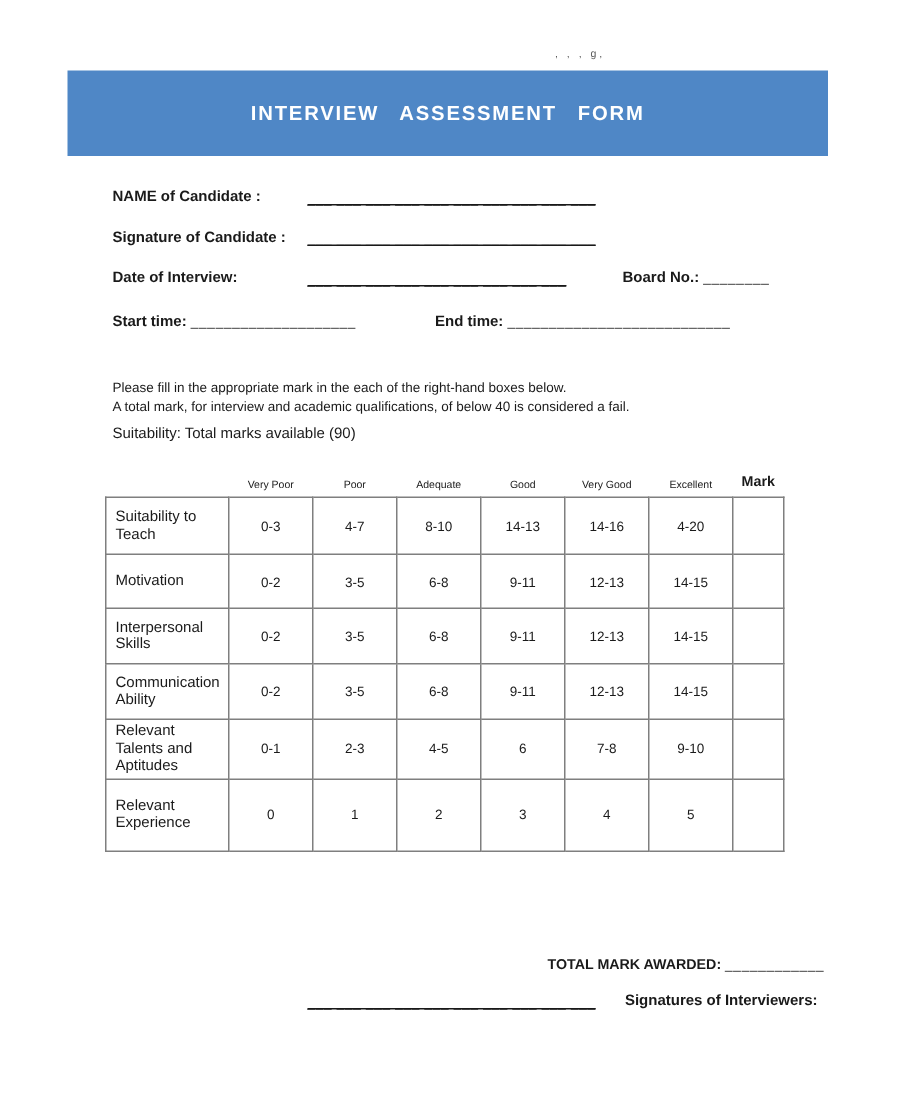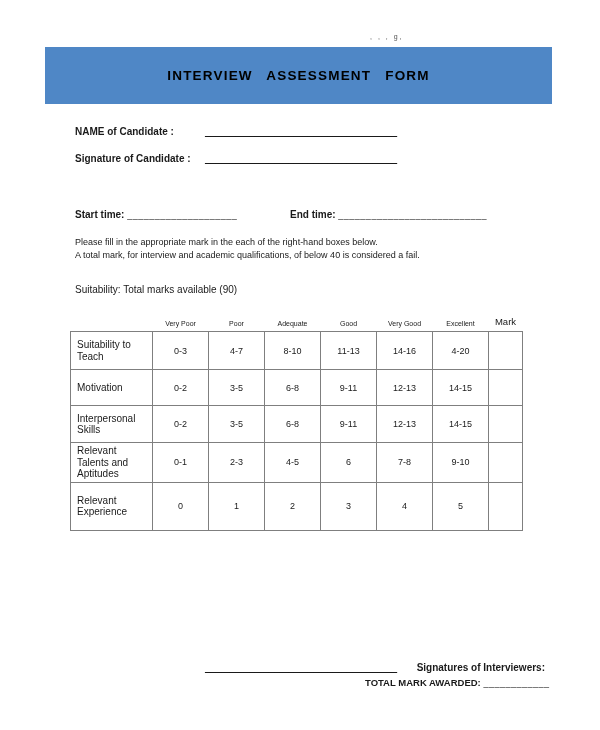--- a/index.html
+++ b/index.html
@@ -29,21 +29,21 @@
     top: 47px;
     width: 507px;
     height: 57px;
     background: #4f87c6;
     display: flex;
     align-items: center;
     justify-content: center;
   }
   #banner h1 {
     margin: 0;
-    color: #000000;
+    color: #ffffff;
     font-size: 13.5px;
     font-weight: bold;
     letter-spacing: 1.2px;
     word-spacing: 9px;
   }
   .form-row {
     position: absolute;
     left: 75px;
     width: 470px;
     height: 15px;
@@ -54,21 +54,21 @@
   .fill {
     font-size: 9px;
     letter-spacing: 0.5px;
     color: #1a1a1a;
   }
   .fill.abs { position: absolute; top: 1px; text-decoration: underline; }
   .group { position: absolute; top: 0; white-space: nowrap; }
   #instructions {
     position: absolute;
     left: 75px;
-    top: 236px;
+    top: 252px;
     width: 450px;
     font-size: 9px;
     line-height: 13px;
   }
   #section-heading {
     position: absolute;
     left: 75px;
     top: 284px;
     font-size: 10px;
     font-weight: normal;
@@ -89,42 +89,41 @@
     overflow: hidden;
   }
   #marks tr.hdr td {
     border: none;
     font-size: 7px;
     padding: 2px 0 4px 0;
     vertical-align: bottom;
   }
   #marks tr.hdr td.markhdr {
     font-size: 9.5px;
-    font-weight: normal;
+    font-weight: bold;
   }
   #marks td.rowlabel {
     text-align: left;
     padding-left: 6px;
     font-size: 10px;
     line-height: 11.5px;
   }
   #marks tr.r0 { height: 38px; }
   #marks tr.r1 { height: 36px; padding-left: 21px; }
   #marks tr.r2 { height: 37px; }
   #marks tr.r3 { height: 37px; }
   #marks tr.r4 { height: 37px; }
   #marks tr.r5 { height: 52px; }
   #marks tr.r6 { height: 48px; }
   #total-row {
     position: absolute;
     left: 365px;
     top: 638px;
     font-size: 9.5px;
     white-space: nowrap;
-    margin-top: 39px;
   }
   #total-row .lbl { font-size: 9.5px; }
   #signatures-row { top: 662px; text-align: right; }
 </style>
 </head>
 <body>
 
 <div id="page">
 
   <div id="fragment">, , , g,</div>
@@ -136,20 +135,28 @@
   <div class="form-row" style="top:126px">
     <span class="lbl">NAME of Candidate :</span>
     <span class="fill abs" style="left:130px">___ ___ ___ ___ ___ ___ ___ ___ ___ ___</span>
   </div>
 
   <div class="form-row" style="top:153px">
     <span class="lbl">Signature of Candidate :</span>
     <span class="fill abs" style="left:130px">___ ___ ___ ___ ___ ___ ___ ___ ___ ___</span>
   </div>
 
+  <div class="form-row" style="top:180px">
+    <span class="lbl">Date of Interview:</span>
+    <span class="fill abs" style="left:130px">___ ___ ___ ___ ___ ___ ___ ___ ___</span>
+    <span class="group" style="left:340px">
+      <span class="lbl">Board No.:</span>
+      <span class="fill">________</span>
+    </span>
+  </div>
 
   <div class="form-row" style="top:209px">
     <span class="lbl">Start time:</span>
     <span class="fill">____________________</span>
     <span class="group" style="left:215px">
       <span class="lbl">End time:</span>
       <span class="fill">___________________________</span>
     </span>
   </div>
 
@@ -180,21 +187,21 @@
       <td>Good</td>
       <td>Very Good</td>
       <td>Excellent</td>
       <td class="markhdr">Mark</td>
     </tr>
     <tr class="r0">
       <td class="rowlabel">Suitability to Teach</td>
       <td>0-3</td>
       <td>4-7</td>
       <td>8-10</td>
-      <td>11-13</td>
+      <td>14-13</td>
       <td>14-16</td>
       <td>4-20</td>
       <td class="markcell"></td>
     </tr>
     <tr class="r1">
       <td class="rowlabel">Motivation</td>
       <td>0-2</td>
       <td>3-5</td>
       <td>6-8</td>
       <td>9-11</td>
@@ -205,20 +212,30 @@
     <tr class="r2">
       <td class="rowlabel">Interpersonal Skills</td>
       <td>0-2</td>
       <td>3-5</td>
       <td>6-8</td>
       <td>9-11</td>
       <td>12-13</td>
       <td>14-15</td>
       <td class="markcell"></td>
     </tr>
+    <tr class="r3">
+      <td class="rowlabel">Communication Ability</td>
+      <td>0-2</td>
+      <td>3-5</td>
+      <td>6-8</td>
+      <td>9-11</td>
+      <td>12-13</td>
+      <td>14-15</td>
+      <td class="markcell"></td>
+    </tr>
     <tr class="r4">
       <td class="rowlabel">Relevant Talents and Aptitudes</td>
       <td>0-1</td>
       <td>2-3</td>
       <td>4-5</td>
       <td>6</td>
       <td>7-8</td>
       <td>9-10</td>
       <td class="markcell"></td>
     </tr>

